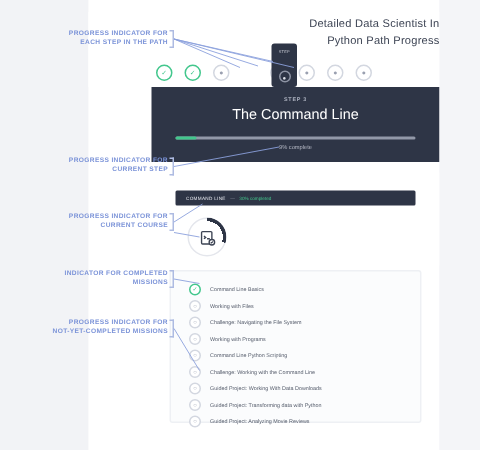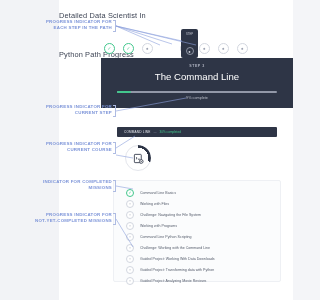--- a/index.html
+++ b/index.html
@@ -21,25 +21,25 @@
     background: #f2f3f6;
   }
 
   
   .header {
     position: absolute; left: 59px; top: 8px; width: 234px; height: 50px;
     background: #ffffff;
   }
   .path-title {
     position: absolute; left: 59px; top: 11px; width: 234px;
-    text-align: left;
+    text-align: right;
     font-size: 7.4px; line-height: 10.5px;
     color: #3d4454; letter-spacing: .15px;
   }
-  .path-title .l2 { display: block; margin-top: 28px; }
+  .path-title .l2 { display: block; }
 
   
   .steps {
     position: absolute; left: 59px; top: 38px; width: 234px; height: 20px;
     display: flex; align-items: center; justify-content: center; gap: 8px;
   }
   .step {
     width: 11px; height: 11px; border-radius: 50%;
     border: 1px solid #d3d7e0; background: #ffffff;
     display: flex; align-items: center; justify-content: center;

